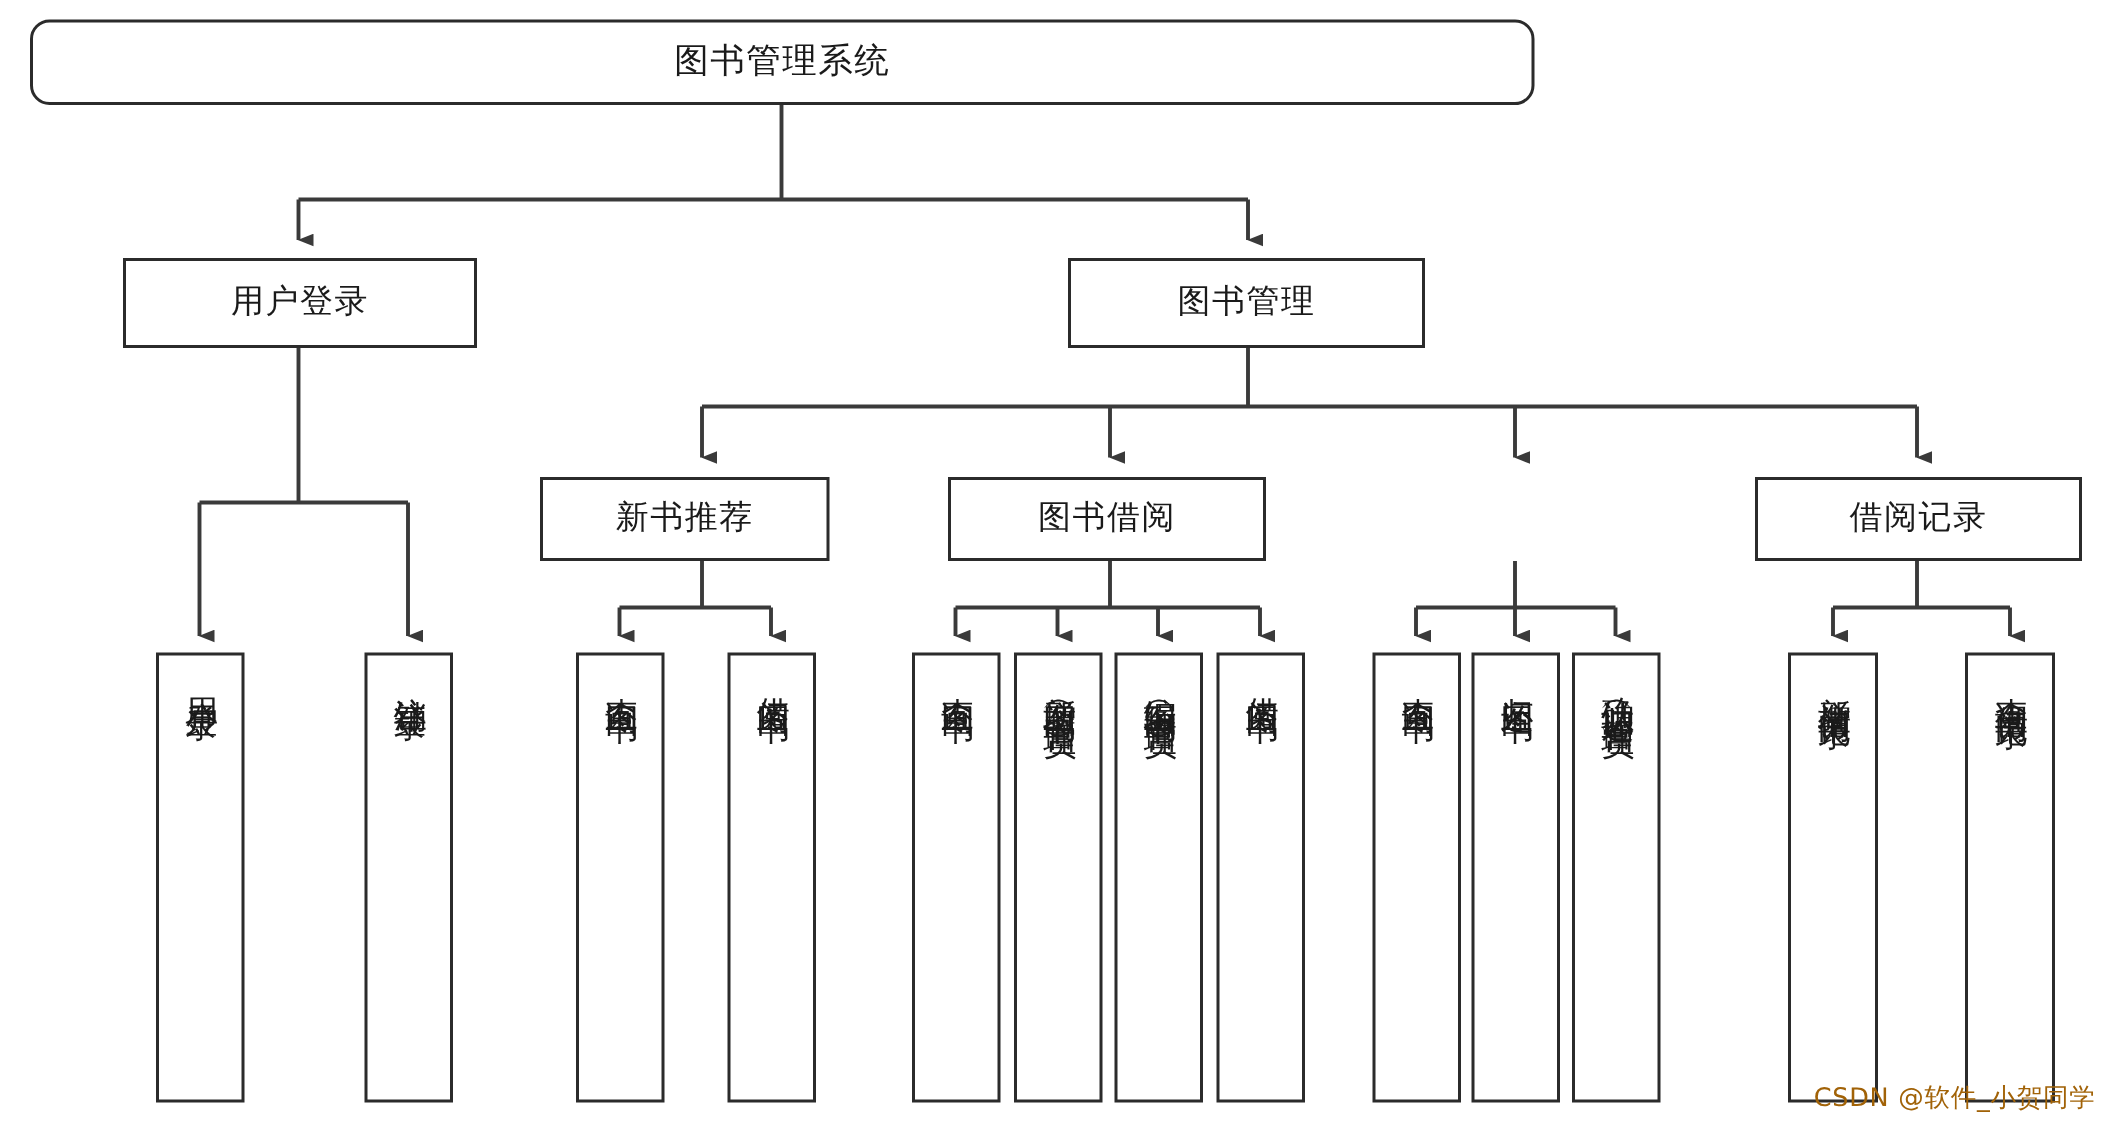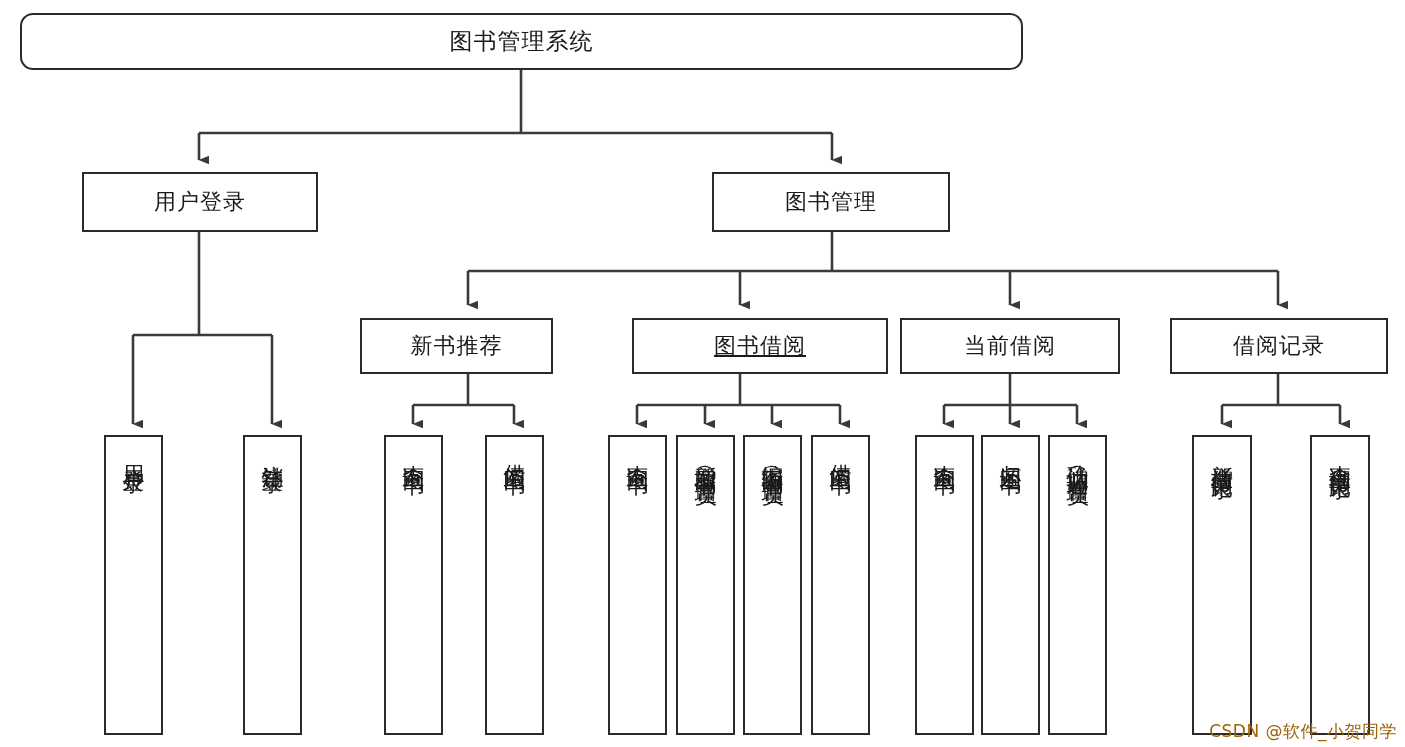--- a/index.html
+++ b/index.html
@@ -130,25 +130,22 @@
   <div class="node horiz" style="left:82px; top:172px; width:236px; height:60px;">
     <span>用户登录</span>
   </div>
   <div class="node horiz" style="left:360px; top:318px; width:193px; height:56px;">
     <span>新书推荐</span>
   </div>
 
   <div class="node horiz" style="left:712px; top:172px; width:238px; height:60px;">
     <span>图书管理</span>
   </div>
-  <div class="node horiz" style="left:632px; top:318px; width:256px; height:56px;text-decoration:underline;">
+  <div class="node horiz" style="left:632px; top:318px; width:212px; height:56px;">
     <span>图书借阅</span>
-  </div>
-  <div class="node horiz" style="left:900px; top:318px; width:220px; height:56px;">
-    <span>当前借阅</span>
   </div>
   <div class="node horiz" style="left:1170px; top:318px; width:218px; height:56px;">
     <span>借阅记录</span>
   </div>
 
   <div class="node vert" style="left:104px; top:435px; width:59px; height:300px;">
     <span class="vlabel">用户登录</span>
   </div>
   <div class="node vert" style="left:243px; top:435px; width:59px; height:300px;">
     <span class="vlabel">注销登录</span>

